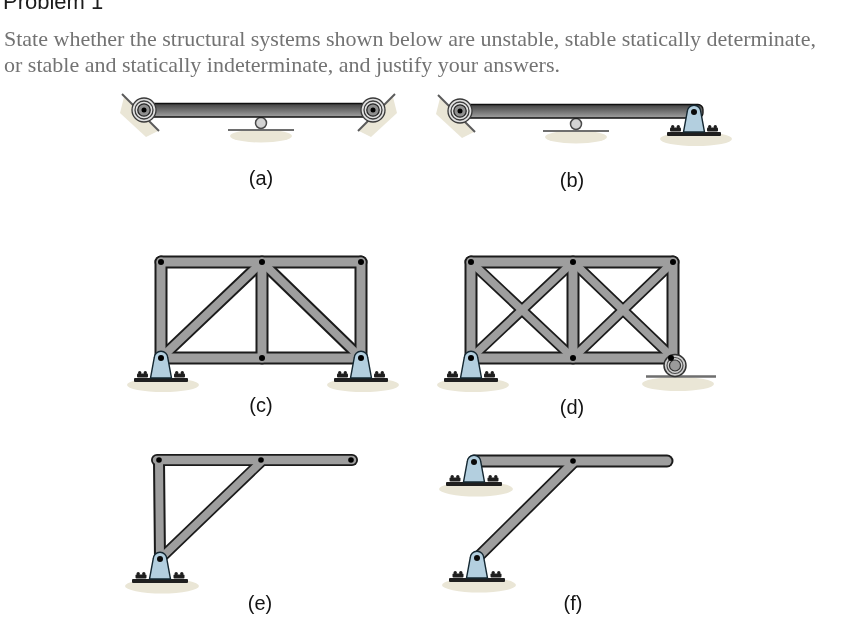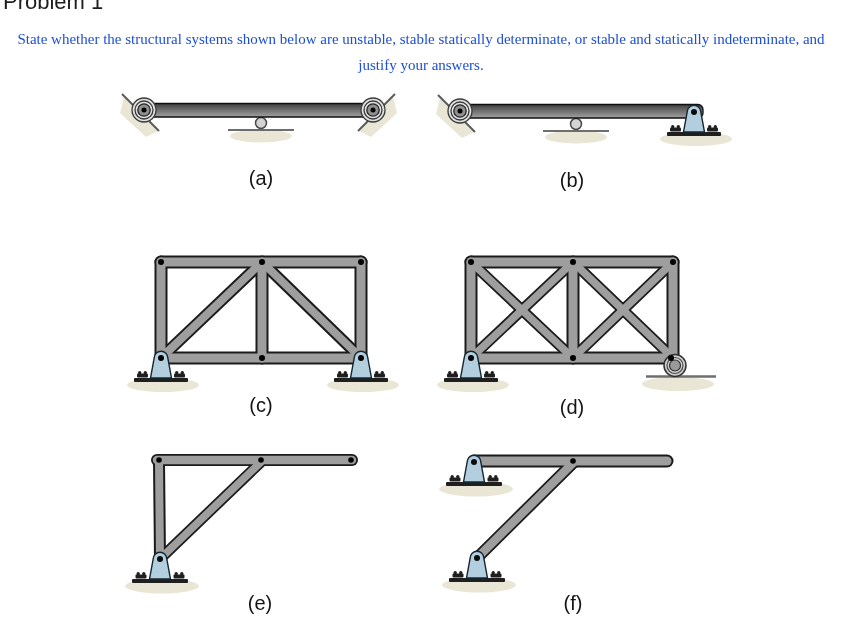--- a/index.html
+++ b/index.html
@@ -1,23 +1,23 @@
 <!DOCTYPE html>
 <html style="--member-dark: #1b1b1b; --member-fill: #9e9e9e; --member-light: #c9c9c9; --pin-bracket: #b3cfdf; --ground-pad: #eae6d6; --ground-line: #6e6e6e; --pin-dot: #000000; --text: #000000;"><head>
 <meta charset="utf-8">
 <style>
   html,body{margin:0;padding:0;background:#fff;}
   #page{position:relative;width:841px;height:622px;background:#fff;overflow:hidden;
-        font-family:"Liberation Serif",serif;text-align:center;}
+        font-family:"Liberation Serif",serif;}
   
   #title-clip{position:absolute;left:3px;top:0;height:15px;overflow:hidden;}
   #title-clip .title{margin-top:-11px;font-family:"Liberation Sans",sans-serif;
         font-size:22px;font-weight:500;color:#1d1d1d;white-space:nowrap;}
   .statement{position:absolute;left:4px;top:26px;width:834px;
-        font-size:15px;line-height:26px;color:#1d4ed8;}
+        font-size:22px;line-height:26px;color:#737373;}
   .fig-label{position:absolute;transform:translateX(-50%);
         font-family:"Liberation Sans",sans-serif;font-size:20px;color:#141414;}
   svg{position:absolute;overflow:visible;}
   
   .member-outline{stroke:var(--member-dark,#1b1b1b);stroke-linecap:round;fill:none;}
   .member-fill{stroke:var(--member-fill,#9e9e9e);stroke-linecap:round;fill:none;}
   .pin-dot{fill:var(--pin-dot,#000);}
   .pad{fill:var(--ground-pad,#eae6d6);}
   .gline{stroke:var(--ground-line,#6e6e6e);fill:none;}
   .bracket{fill:var(--pin-bracket,#b3cfdf);stroke:#152832;stroke-width:1.4;}

